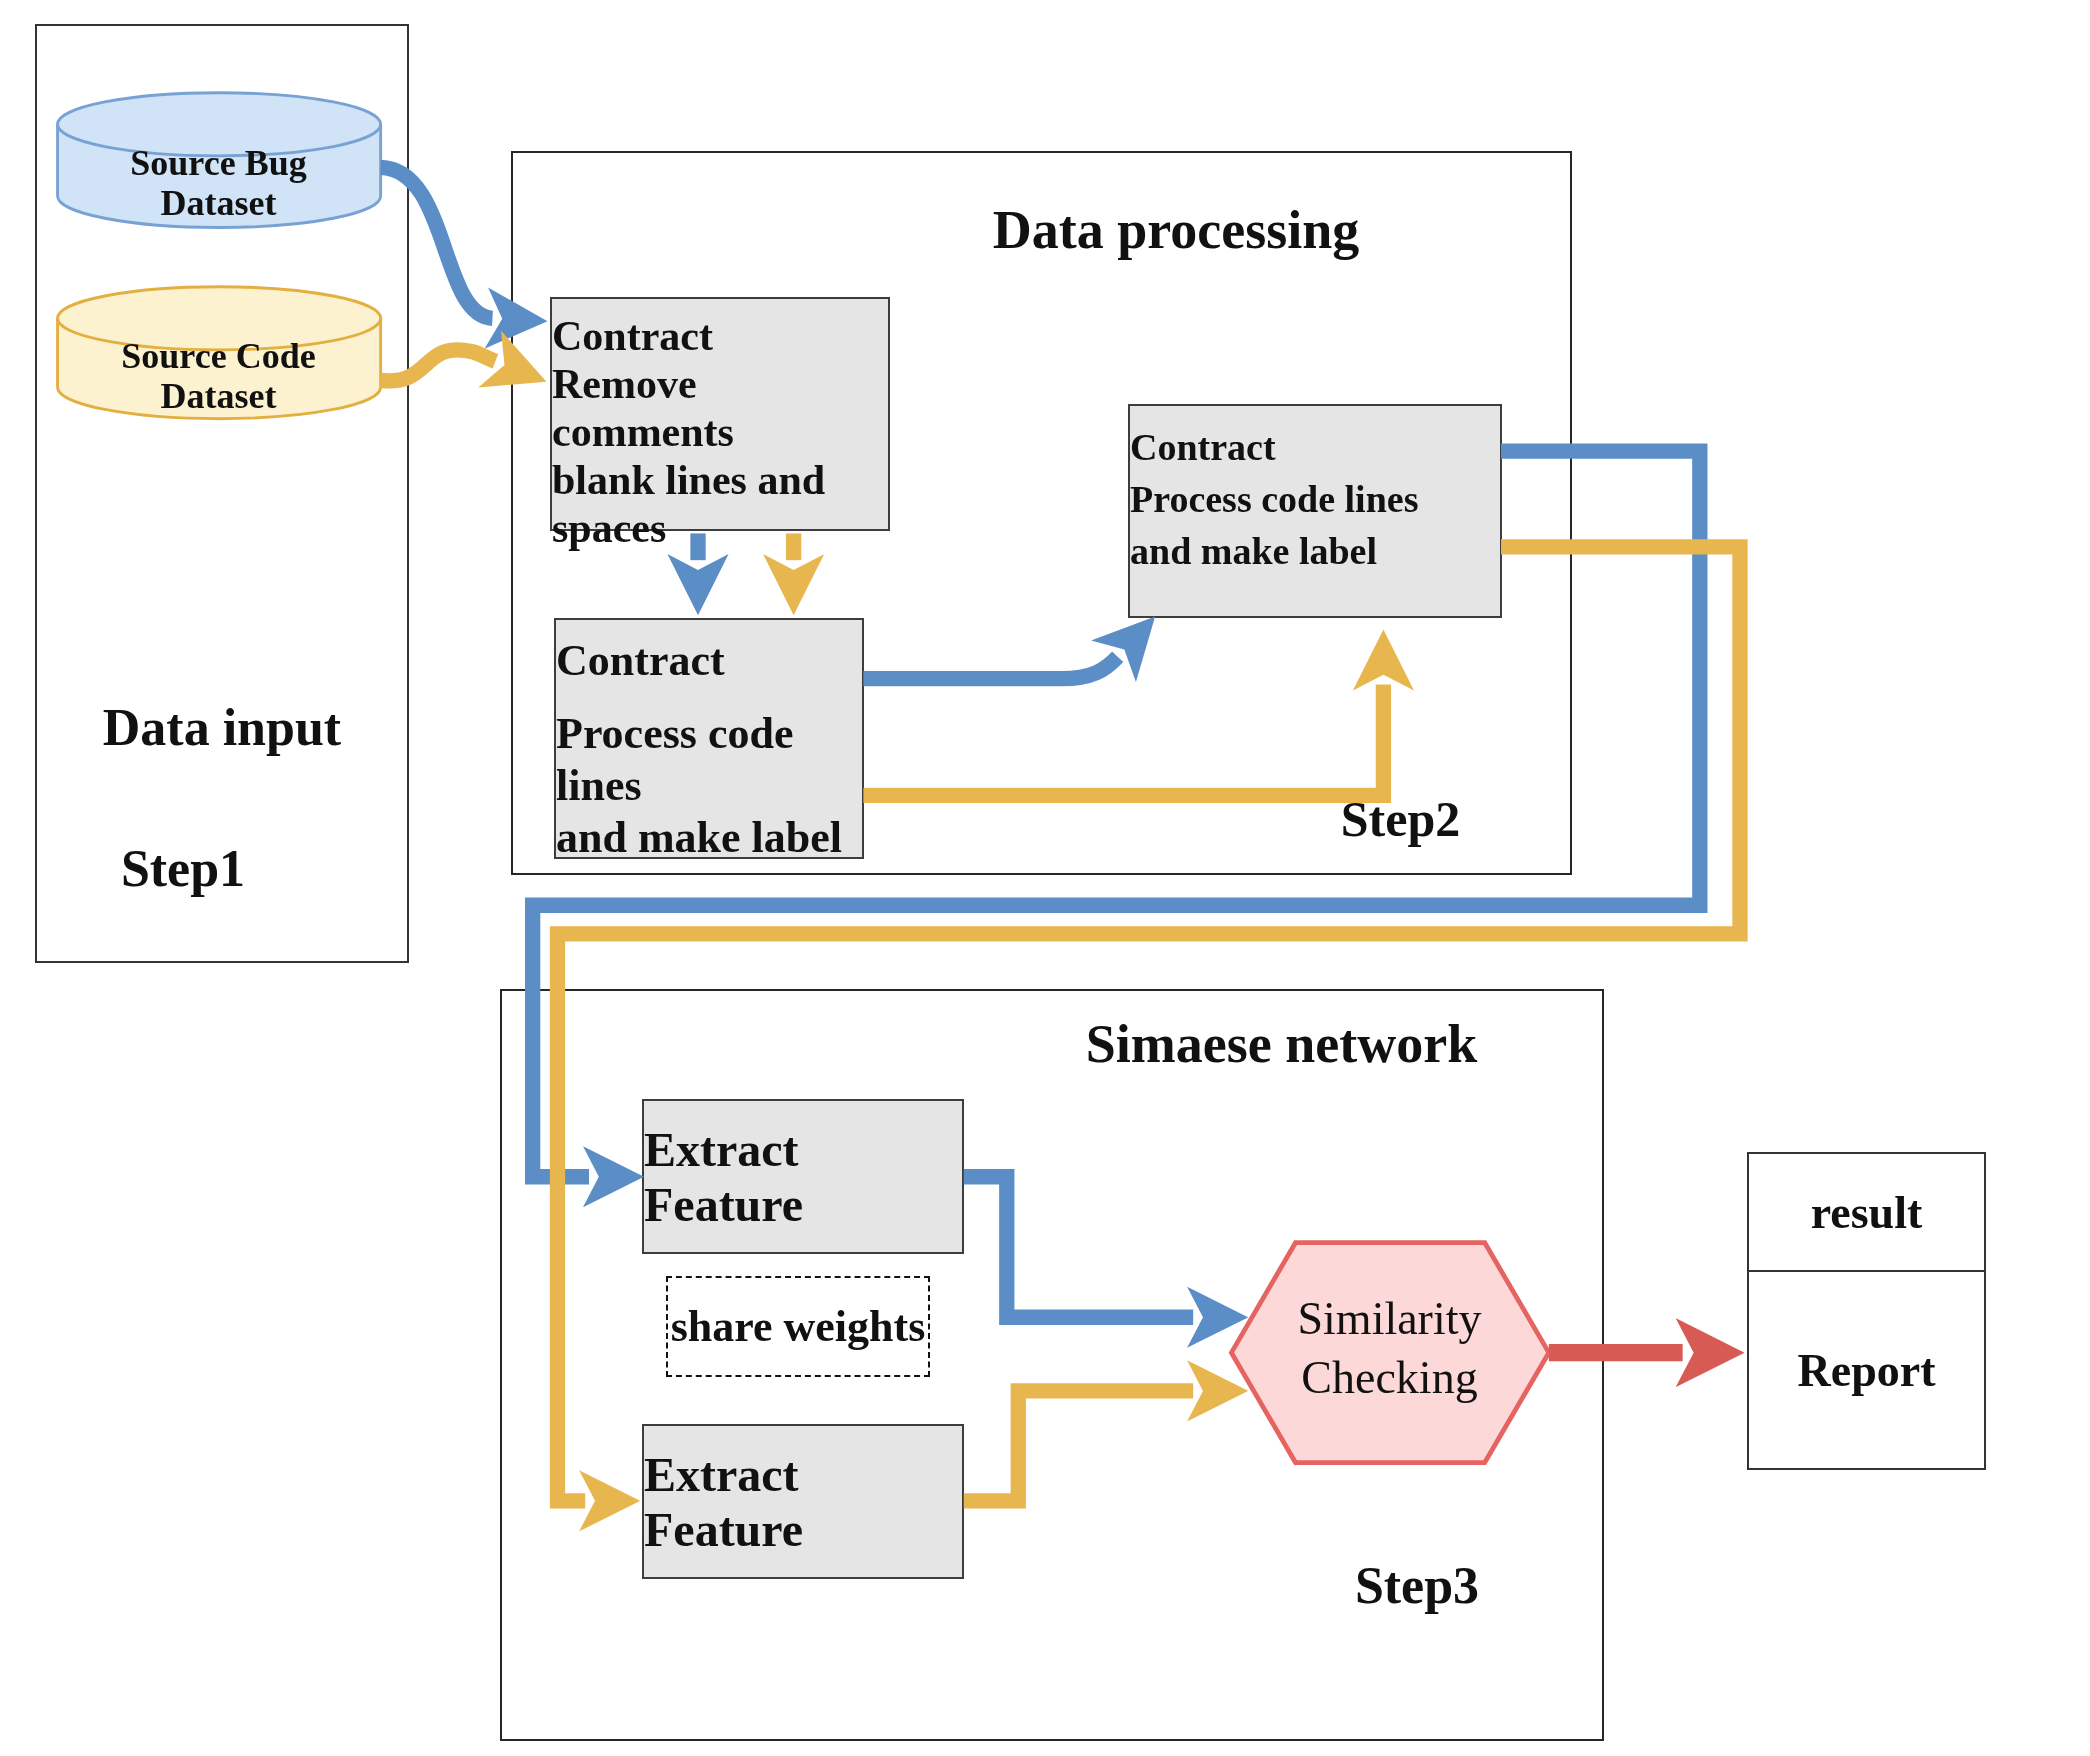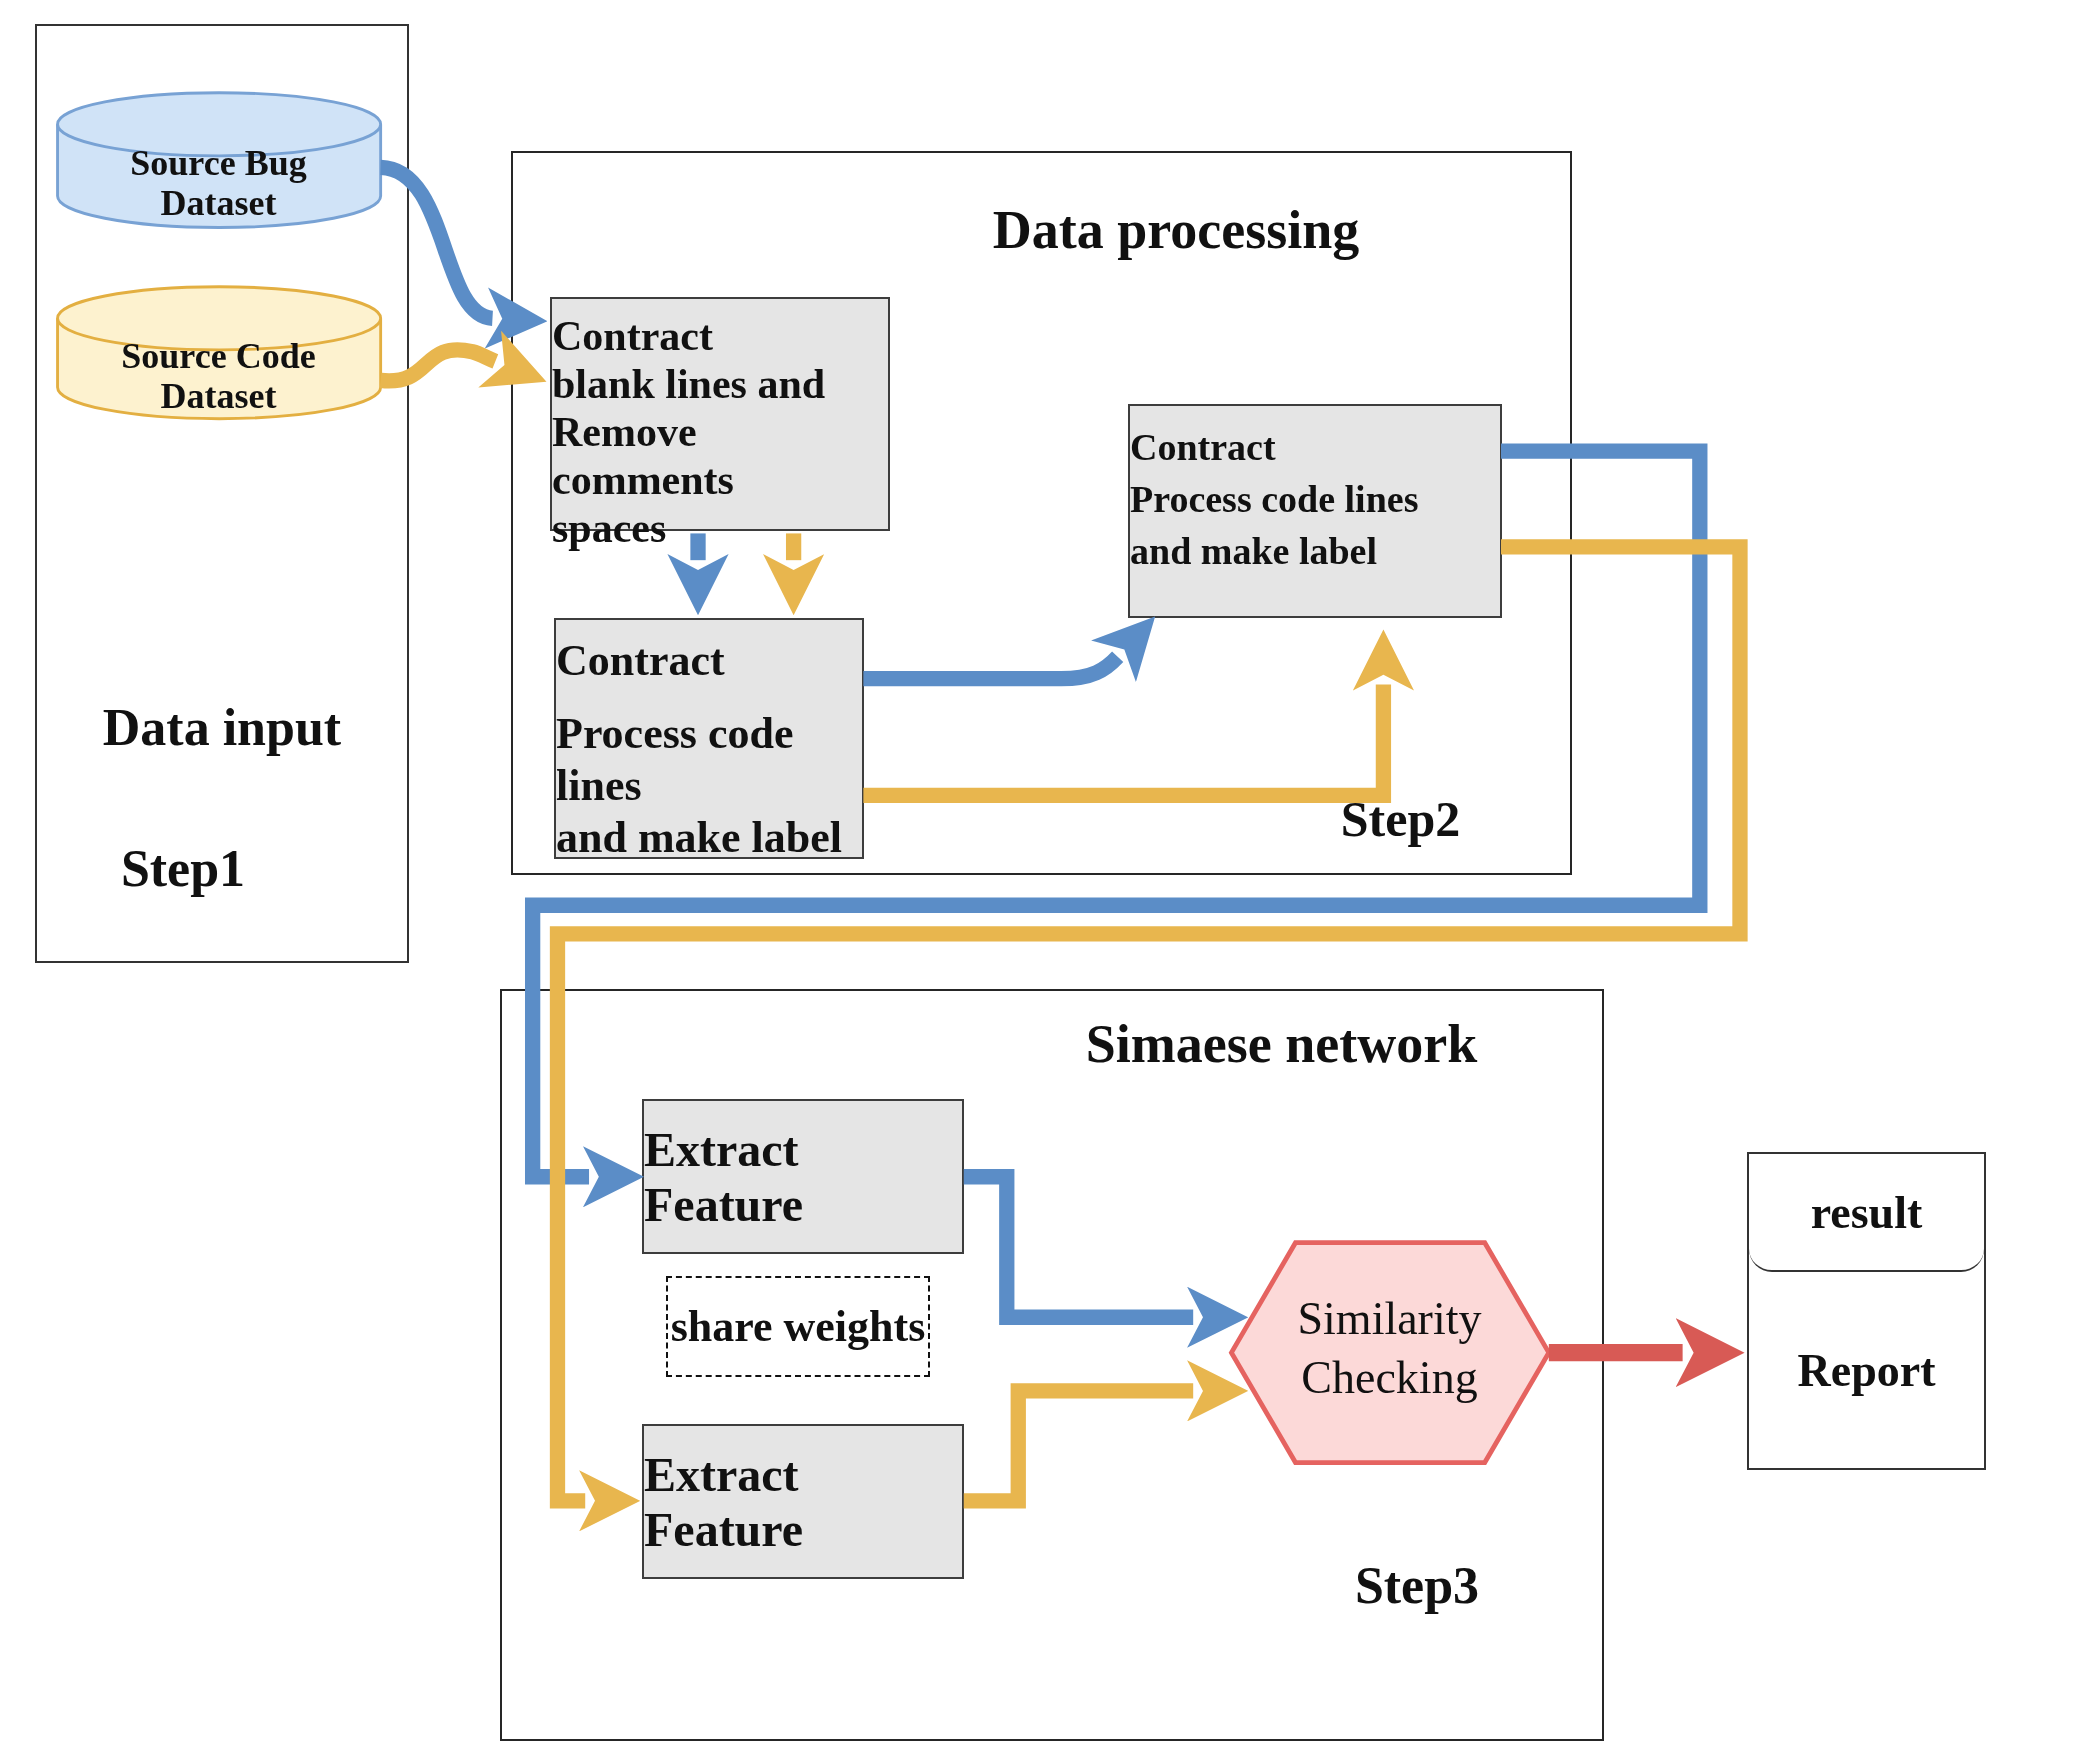--- a/index.html
+++ b/index.html
@@ -42,21 +42,21 @@
       display:flex;align-items:center;justify-content:center;font-size:48px;}
   #extract-feature-bottom{left:642px;top:1424px;width:322px;height:155px;
       display:flex;align-items:center;justify-content:center;font-size:48px;}
   #share-weights-box{position:absolute;left:666px;top:1276px;width:264px;height:101px;
       border:2.9px dashed #111;background:#ffffff;display:flex;align-items:center;
       justify-content:center;font-weight:bold;font-size:44px;}
 
   #result-panel{position:absolute;left:1747px;top:1152px;width:239px;height:318px;
       border:2.9px solid #333;background:#ffffff;display:grid;grid-template-rows:118px 1fr;}
   .result-cell{display:flex;align-items:center;justify-content:center;
-      font-weight:bold;font-size:46px;border-radius:23px;}
+      font-weight:bold;font-size:46px;}
   .result-cell.top{border-bottom:2.9px solid #333;}
 
   .cyl-label{position:absolute;left:57px;width:323px;text-align:center;
       font-weight:bold;font-size:36px;line-height:40px;}
   #bug-cyl-label{top:143px;}
   #code-cyl-label{top:336px;}
 
   #hex-label{position:absolute;left:1231px;top:1289px;width:317px;text-align:center;
       font-weight:normal;font-size:46px;line-height:59px;}
 
@@ -82,22 +82,22 @@
   <div class="panel" id="input-panel"></div>
   <div class="label" id="input-title">Data input</div>
   <div class="label" id="step1-label">Step1</div>
 
   <div class="panel" id="processing-panel"></div>
   <div class="label" id="processing-title">Data processing</div>
   <div class="label" id="step2-label">Step2</div>
 
   <div class="box" id="contract-clean-box">
     <span class="box-heading">Contract</span>
+    <span class="box-line">Remove comments</span>
     <span class="box-line">blank lines and</span>
-    <span class="box-line">Remove comments</span>
     <span class="box-line">spaces</span>
   </div>
 
   <div class="box" id="contract-label-box">
     <span class="box-heading">Contract</span>
     <span class="box-line">Process code lines</span>
     <span class="box-line">and make label</span>
   </div>
 
   <div class="box" id="contract-label-box2">

